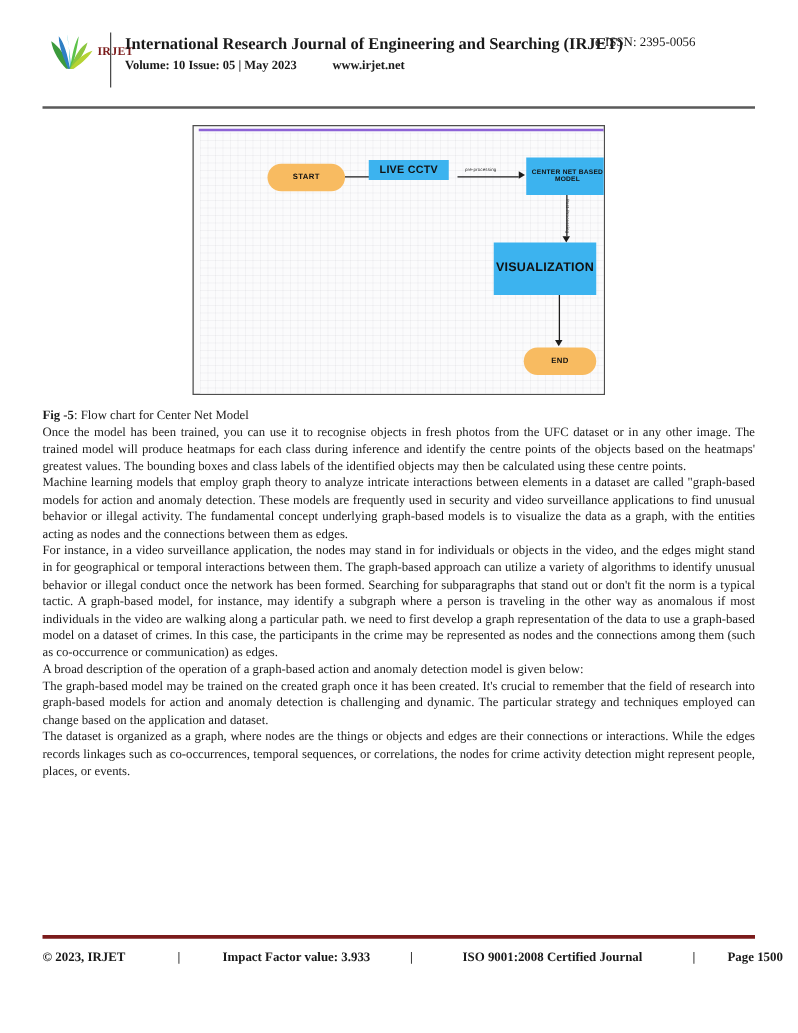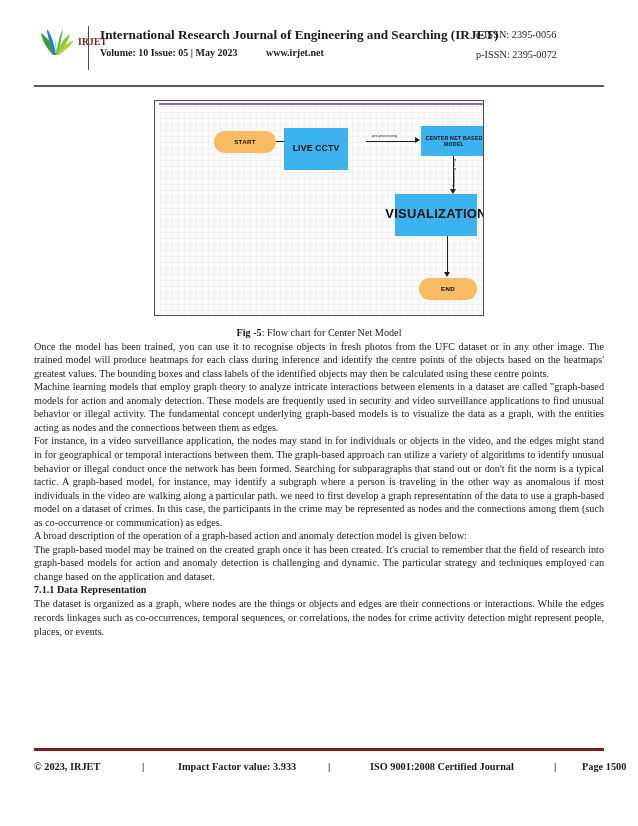--- a/index.html
+++ b/index.html
@@ -145,23 +145,23 @@
     line-height: 1.15;
   }
   .node.terminator {
     background: #f8bb61;
     border-radius: 999px;
   }
   .node.process {
     background: #3cb3ef;
   }
   .n-start { left: 54px; top: 25px; width: 62px; height: 22px; font-size: 6.2px; letter-spacing: .3px; }
-  .n-cctv  { left: 124px; top: 22px; width: 64px; height: 42px; font-size: 8.6px; letter-spacing: .2px; }
+  .n-cctv  { left: 135px; top: 22px; width: 64px; height: 16px; font-size: 8.6px; letter-spacing: .2px; }
   .n-model { left: 261px; top: 20px; width: 66px; height: 30px; font-size: 5.3px; letter-spacing: .2px; padding: 0 3px; }
-  .n-viz   { left: 235px; top: 88px; width: 82px; height: 42px; font-size: 13px; letter-spacing: .2px; }
+  .n-viz   { left: 235px; top: 88px; width: 82px; height: 42px; font-size: 10px; letter-spacing: .2px; }
   .n-end   { left: 259px; top: 172px; width: 58px; height: 22px; font-size: 6.2px; letter-spacing: .3px; }
 
   .conn { position: absolute; background: #1c1c1c; }
   .h-line { height: 1.4px; }
   .v-line { width: 1.4px; }
   .arrowhead { position: absolute; width: 0; height: 0; }
   .ah-right {
     border-top: 3.4px solid transparent;
     border-bottom: 3.4px solid transparent;
     border-left: 5.6px solid #1c1c1c;
@@ -178,21 +178,21 @@
     color: #2a2a2a;
     letter-spacing: .1px;
     white-space: nowrap;
   }
   .edge-label.vert {
     transform: rotate(90deg);
     transform-origin: left top;
   }
 
   .fig-caption {
-    text-align: center;
+    text-align: left;
     font-size: 10.2px;
     margin-top: 10px;
     line-height: 14px;
   }
   .fig-caption b { font-weight: bold; }
 
   
   p.body {
     font-size: 10.2px;
     line-height: 13.55px;
@@ -278,21 +278,20 @@
         <span class="light">(IRJET)</span>
       </div>
       <div class="hdr-line2">
         <span class="hdr-vol">Volume: 10 Issue: 05 | May 2023</span>
         <span class="hdr-url">www.irjet.net</span>
       </div>
     </div>
 
     <div class="issn-col">
       <div class="e-issn">e-ISSN: 2395-0056</div>
-      <div class="p-issn">p-ISSN: 2395-0072</div>
     </div>
   </div>
   <div class="header-rule"></div>
 
   <div class="figure-frame">
     <div class="fig-purple-bar"></div>
     <div class="fig-canvas">
 
       <div class="node terminator n-start">START</div>
 
@@ -328,21 +327,20 @@
 
 
   <p class="body sec-gap-sm">Machine learning models that employ graph theory to analyze intricate interactions between elements in a dataset are called "graph-based models for action and anomaly detection. These models are frequently used in security and video surveillance applications to find unusual behavior or illegal activity. The fundamental concept underlying graph-based models is to visualize the data as a graph, with the entities acting as nodes and the connections between them as edges.</p>
 
   <p class="body para-gap">For instance, in a video surveillance application, the nodes may stand in for individuals or objects in the video, and the edges might stand in for geographical or temporal interactions between them. The graph-based approach can utilize a variety of algorithms to identify unusual behavior or illegal conduct once the network has been formed. Searching for subparagraphs that stand out or don't fit the norm is a typical tactic. A graph-based model, for instance, may identify a subgraph where a person is traveling in the other way as anomalous if most individuals in the video are walking along a particular path. we need to first develop a graph representation of the data to use a graph-based model on a dataset of crimes. In this case, the participants in the crime may be represented as nodes and the connections among them (such as co-occurrence or communication) as edges.</p>
 
   <p class="body para-gap">A broad description of the operation of a graph-based action and anomaly detection model is given below:</p>
 
   <p class="body para-gap">The graph-based model may be trained on the created graph once it has been created. It's crucial to remember that the field of research into graph-based models for action and anomaly detection is challenging and dynamic. The particular strategy and techniques employed can change based on the application and dataset.</p>
 
-  <h3 class="subsec para-gap">7.1.1 Data Representation</h3>
 
   <p class="body sec-gap-sm">The dataset is organized as a graph, where nodes are the things or objects and edges are their connections or interactions. While the edges records linkages such as co-occurrences, temporal sequences, or correlations, the nodes for crime activity detection might represent people, places, or events.</p>
 
   <div class="footer">
     <div class="footer-rule"></div>
     <div class="footer-row">
       <span class="f-copy">© 2023, IRJET</span>
       <span class="f-sep1">|</span>
       <span class="f-impact">Impact Factor value: 3.933</span>
       <span class="f-sep2">|</span>

